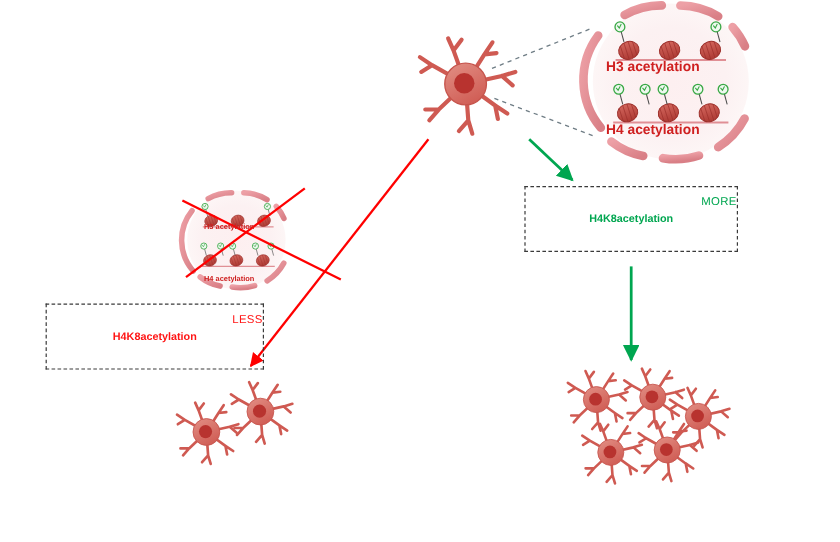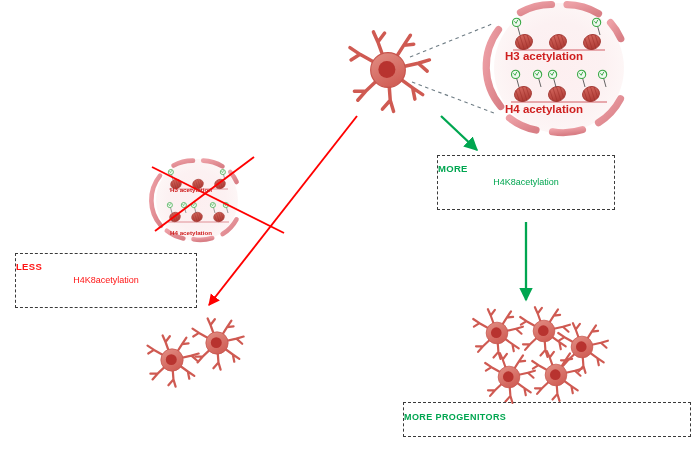--- a/index.html
+++ b/index.html
@@ -13,28 +13,28 @@
   #stage{position:absolute;left:0;top:0;width:700px;height:376px;}
   #svgroot{position:absolute;left:0;top:0;width:700px;height:452px;}
 
   .txtbox{
     position:absolute;
     box-sizing:border-box;
     background:transparent;
     display:block;
   }
   .txtbox .l1{
-    font-size:9.5px;font-weight:bold;letter-spacing:.3px;
-    text-align:left;display:block;line-height:1.35;
+    font-size:9.5px;font-weight:normal;letter-spacing:.3px;
+    text-align:right;display:block;line-height:1.35;
   }
   .txtbox .l2{
-    font-size:9px;font-weight:normal;
+    font-size:9px;font-weight:bold;
     text-align:center;display:block;line-height:1.35;
   }
-  .box-less{border:1.4px dashed #3a3a3a;left:15px;top:253px;width:182px;height:55px;padding-top:7px;}
+  .box-less{border:1.4px dashed #3a3a3a;left:38px;top:253px;width:182px;height:55px;padding-top:7px;}
   .box-less .l1,.box-less .l2{color:#ff1515;}
   .box-more{border:1.4px dashed #3a3a3a;left:437px;top:155px;width:178px;height:55px;padding-top:7px;}
   .box-more .l1,.box-more .l2{color:#00a650;}
   .box-fewer{border:1.4px dashed #3a3a3a;left:38px;top:402px;width:288px;height:35px;padding-top:8px;}
   .box-fewer .l1{color:#ff1515;font-size:9px;letter-spacing:.4px;}
   .box-moreprog{border:1.4px dashed #3a3a3a;left:403px;top:402px;width:288px;height:35px;padding-top:8px;}
   .box-moreprog .l1{color:#00a650;font-size:9px;letter-spacing:.4px;}
 
   .nuc-label{
     position:absolute;
@@ -264,17 +264,14 @@
   <span class="l1">LESS</span>
   <span class="l2">H4K8acetylation</span>
 </div>
 
 <div class="txtbox box-more">
   <span class="l1">MORE</span>
   <span class="l2">H4K8acetylation</span>
 </div>
 
 
-<div class="txtbox box-moreprog">
-  <span class="l1">MORE PROGENITORS</span>
+
 </div>
 
-</div>
-
 </body></html>

